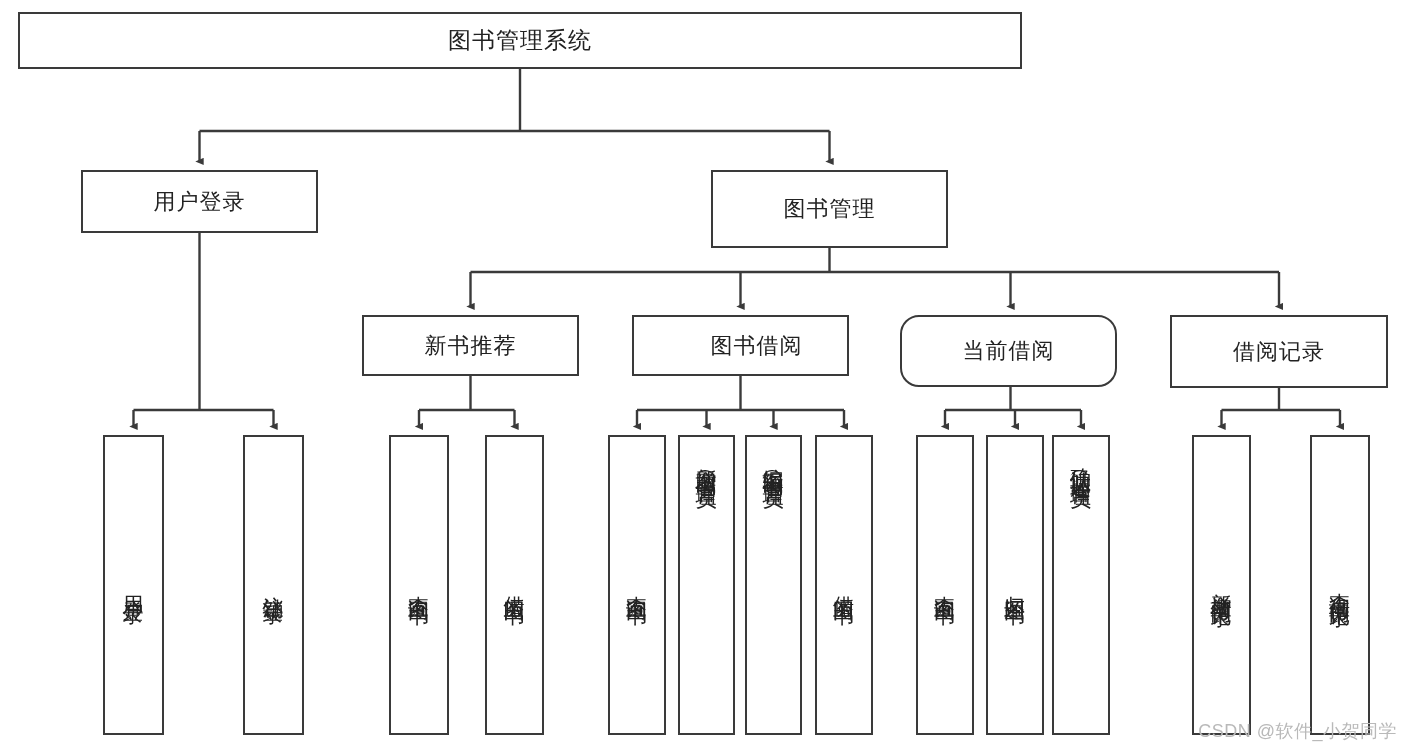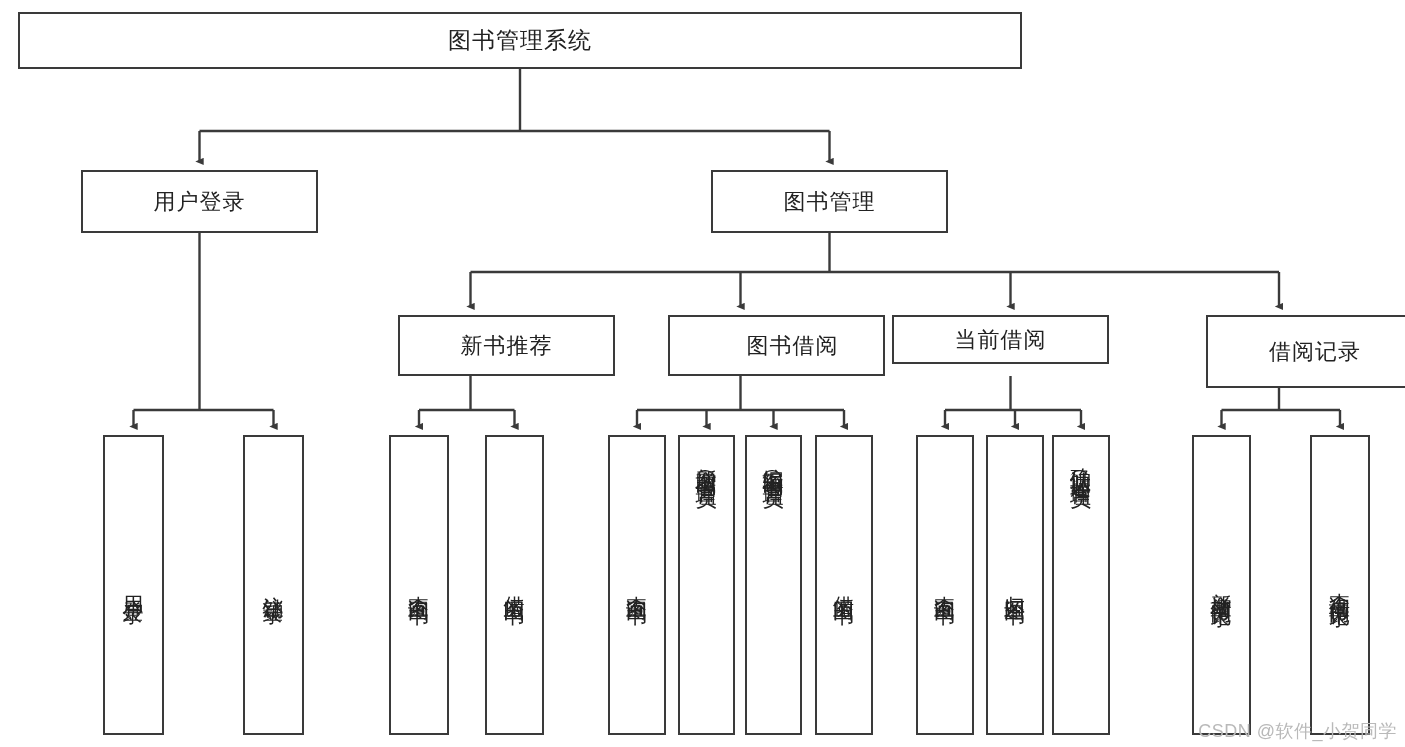--- a/index.html
+++ b/index.html
@@ -41,21 +41,20 @@
     font-size: 23px;
     letter-spacing: 1px;
   }
   .node-l2 {
     font-size: 22px;
     letter-spacing: 1px;
   }
   .node-l3 {
     font-size: 22px;
     letter-spacing: 1px;
-    margin-left: 36px;
   }
   .node-leaf {
     font-size: 21px;
     padding: 14px 2px;
     align-items: flex-start;
     justify-content: center;
   }
   .vtext {
     writing-mode: vertical-rl;
     text-orientation: upright;
@@ -127,33 +126,33 @@
   </svg>
 
   <div class="node node-root" id="root-node" style="left: 18px; top: 12px; width: 1004px; height: 57px;">
     <span>图书管理系统</span>
   </div>
 
   <div id="level2-container">
       <div class="node node-l2" style="left: 81px; top: 170px; width: 237px; height: 63px;">
         <span>用户登录</span>
       </div>
-      <div class="node node-l2" style="left: 711px; top: 170px; width: 237px; height: 63px;">
+      <div class="node node-l2" style="left: 711px; top: 170px; width: 237px; height: 78px;">
         <span>图书管理</span>
       </div>
     </div>
 
   <div id="level3-container">
       <div class="node node-l3" style="left: 362px; top: 315px; width: 217px; height: 61px;">
         <span>新书推荐</span>
       </div>
       <div class="node node-l3" style="left: 632px; top: 315px; width: 217px; height: 61px; padding-left: 32px;">
         <span>图书借阅</span>
       </div>
-      <div class="node node-l3" style="left: 856px; top: 315px; width: 217px; height: 49px;">
+      <div class="node node-l3" style="left: 900px; top: 315px; width: 217px; height: 72px; border-radius: 19px;">
         <span>当前借阅</span>
       </div>
       <div class="node node-l3" style="left: 1170px; top: 315px; width: 218px; height: 73px;">
         <span>借阅记录</span>
       </div>
     </div>
 
   <div id="leaf-container">
       <div class="node node-leaf align-mid" style="left: 103px; top: 435px; width: 61px; height: 300px;">
         <span class="vtext">用户登录</span>

